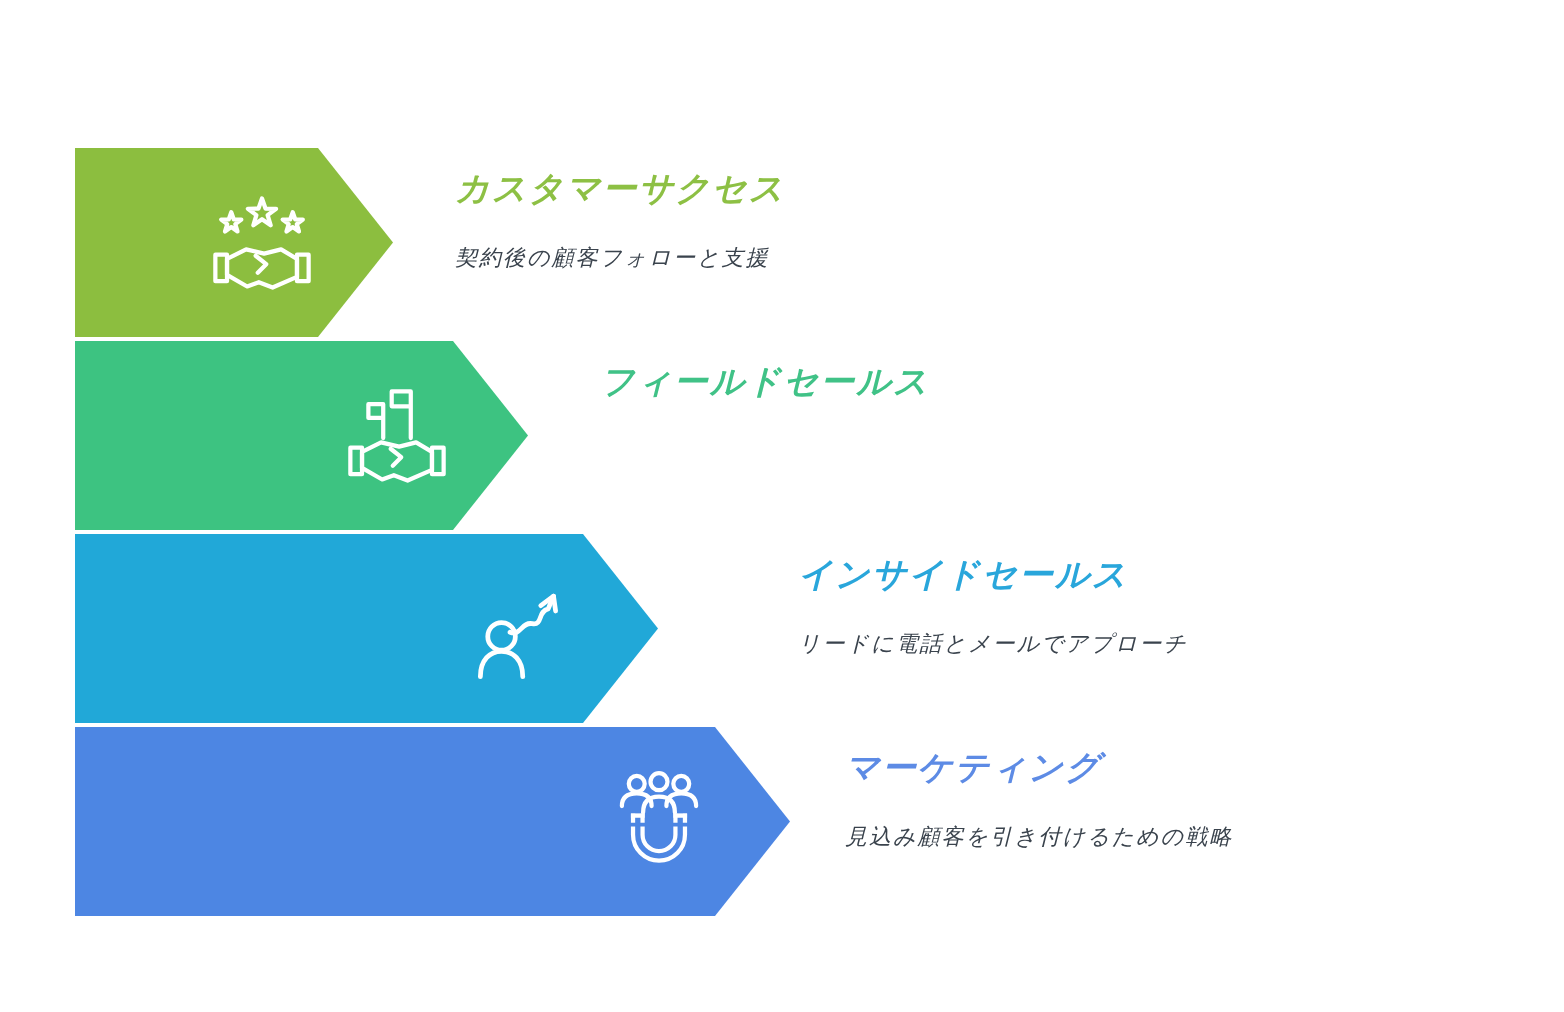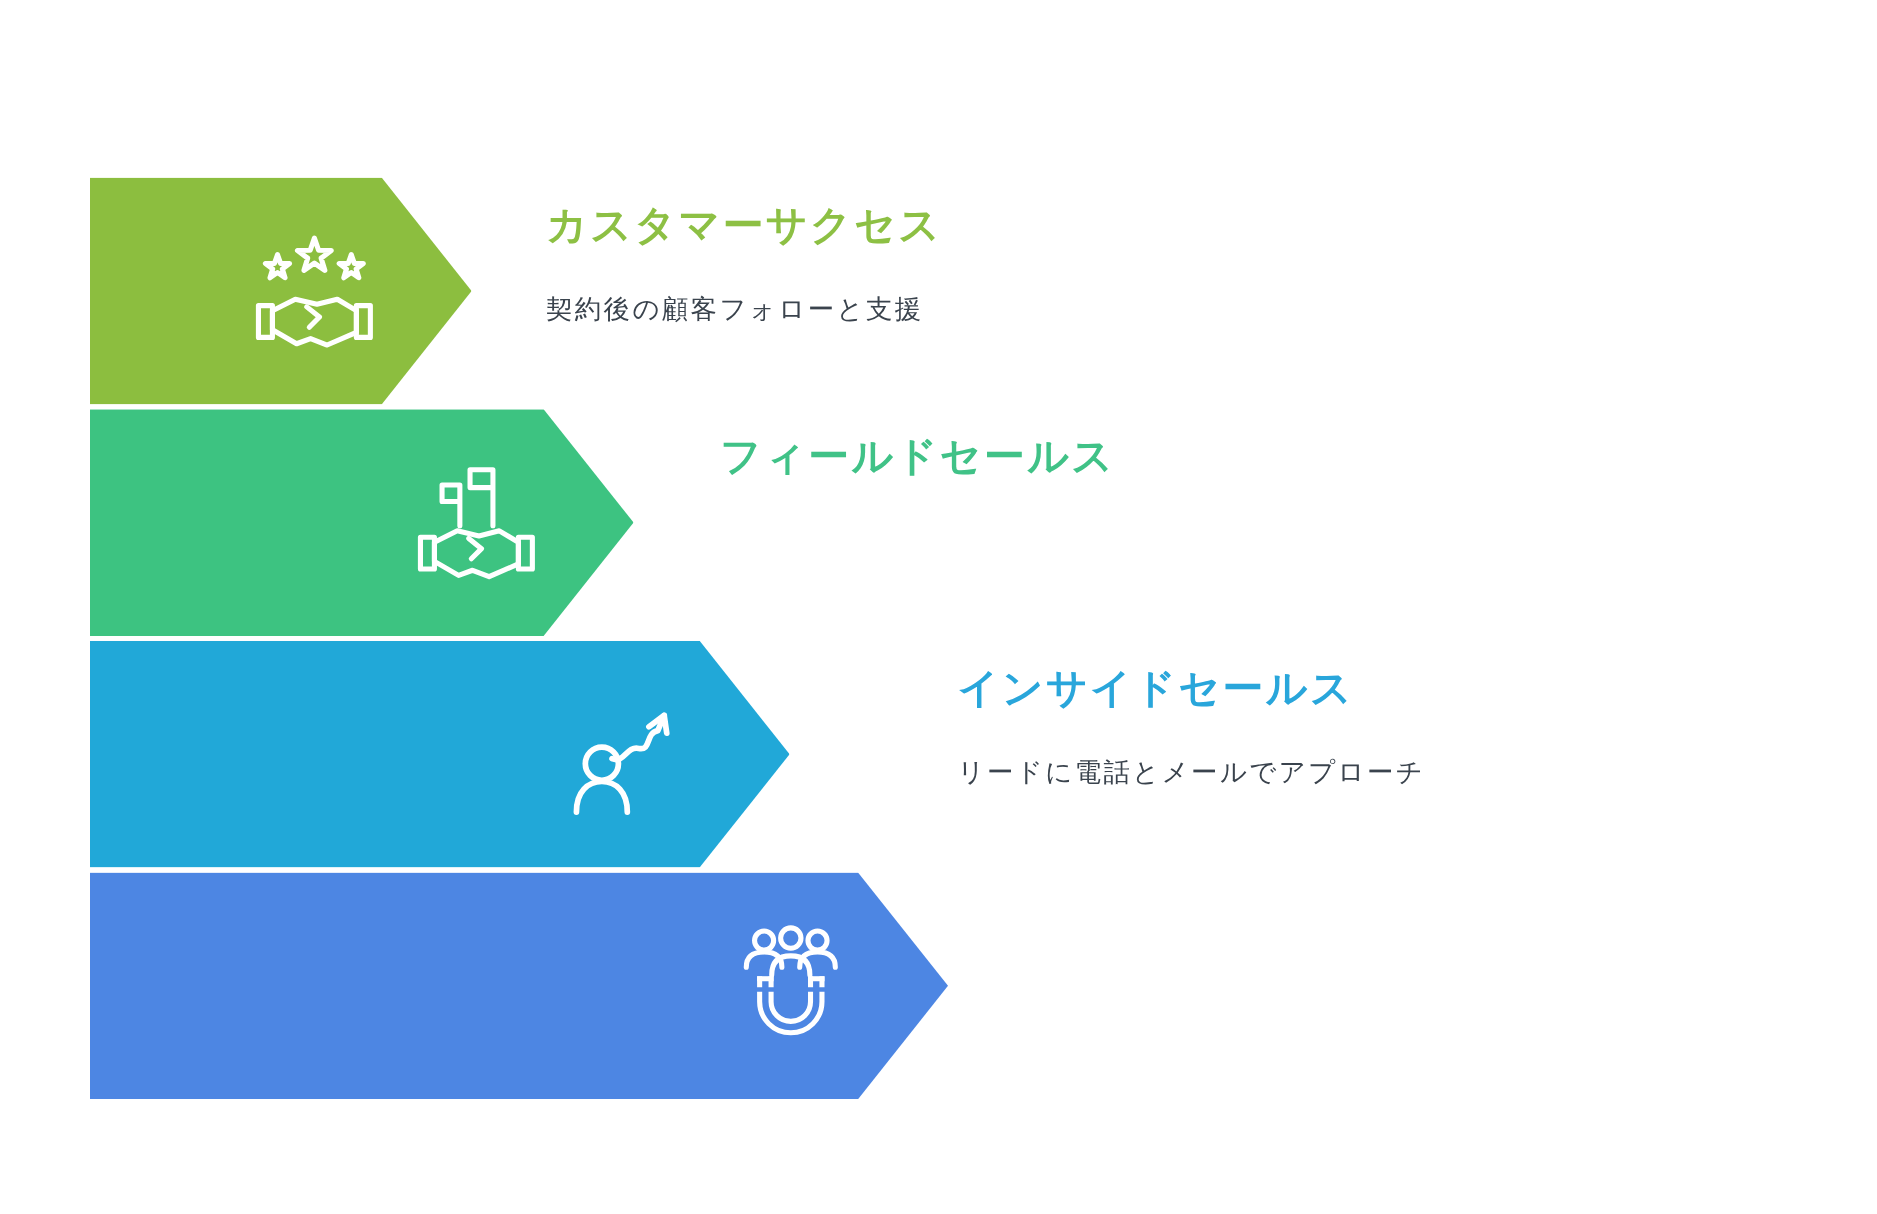--- a/index.html
+++ b/index.html
@@ -1,19 +1,20 @@
 <!DOCTYPE html>
 <html><head>
 <meta charset="utf-8">
 <style>
   html,body { margin:0; padding:0; background:#ffffff; }
   .canvas {
     position:relative; width:1428px; height:1012px;
     background:#ffffff; overflow:hidden;
     font-family:"Liberation Sans", sans-serif;
+    font-style:italic;
   }
   .arrow {
     position:absolute; left:75px; height:189px;
     clip-path: polygon(0 0, calc(100% - 75px) 0, 100% 50%, calc(100% - 75px) 100%, 0 100%);
   }
   .a1 { top:148px; width:318px; }
   .a2 { top:341px; width:453px; }
   .a3 { top:534px; width:583px; }
   .a4 { top:727px; width:715px; }
   .icon {
@@ -106,16 +107,18 @@
           <path d="M57,35 C57,26 63,23 71,23 C79,23 85,26 85,35"></path>
           <path d="M35,41 C35,29 42,26 50,26 C58,26 65,29 65,41"></path>
           <path d="M30,42 L30,62 A20,20 0 0 0 70,62 L70,42" stroke-width="13" stroke-linecap="butt"></path>
           <path d="M30,42 L30,62 A20,20 0 0 0 70,62 L70,42" stroke="currentColor" stroke-width="5" stroke-linecap="butt"></path>
           <path d="M23.5,44 H36.5 M63.5,44 H76.5" stroke-width="4" stroke-linecap="butt"></path>
           <path d="M22.5,52.5 H37.5 M62.5,52.5 H77.5" stroke="currentColor" stroke-width="3.5" stroke-linecap="butt"></path>
         </g>
       </svg>
     </div>
     <div class="textblock t4">
+      <p class="title" style="color: rgb(93, 139, 229);">マーケティング</p>
+      <p class="subtitle" style="color: rgb(58, 67, 77);">見込み顧客を引き付けるための戦略</p>
     </div>
   </div>
 
 </div>
 
 </body></html>

